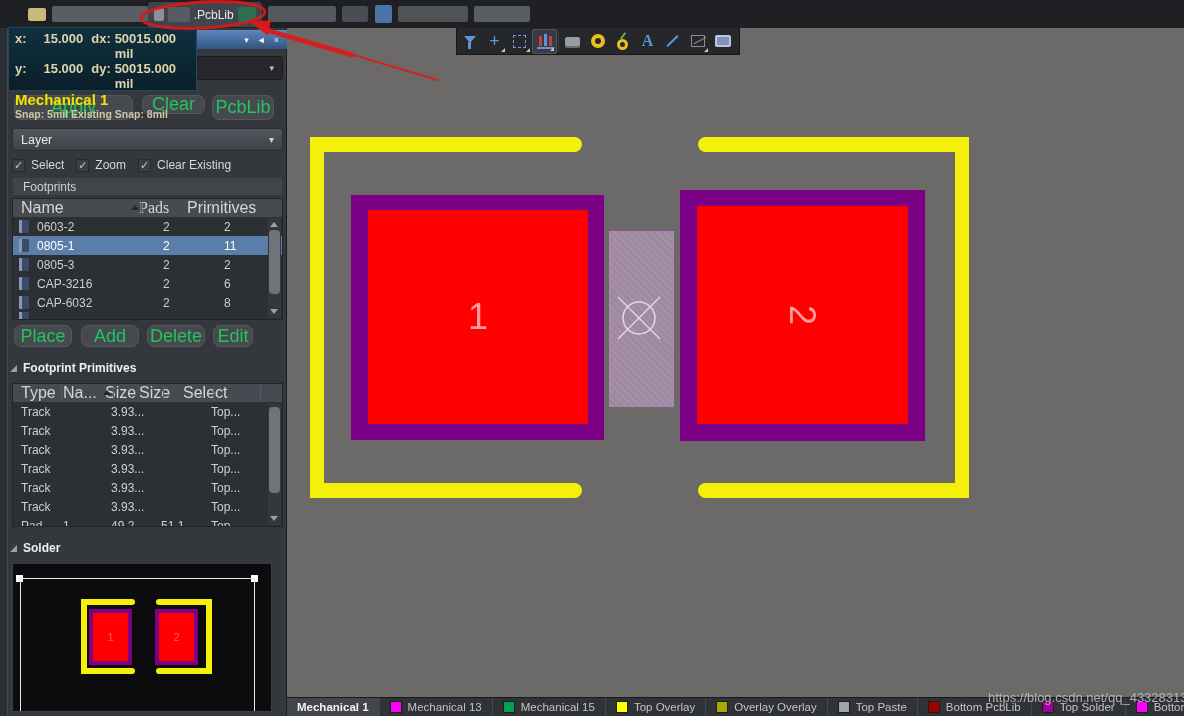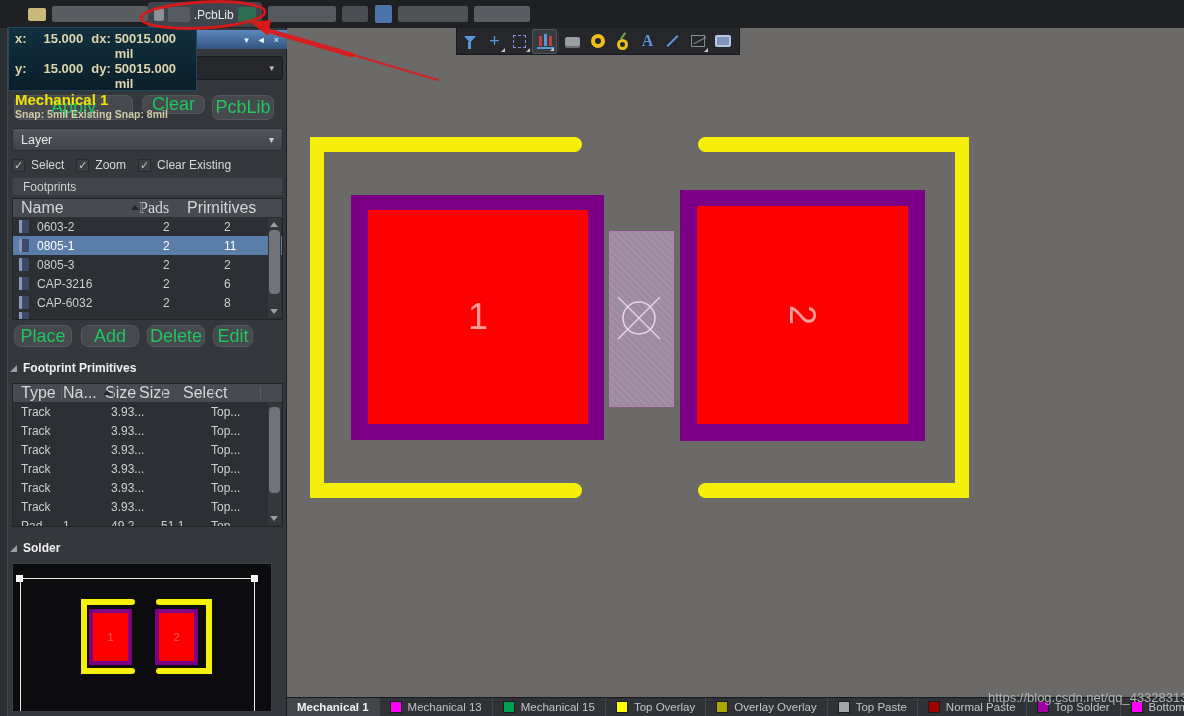--- a/index.html
+++ b/index.html
@@ -469,21 +469,21 @@
     <div class="layer-tab">
       <span class="layer-chip" style="background-color: rgb(168, 168, 0);"></span>
       <span>Overlay Overlay</span>
     </div>
     <div class="layer-tab">
       <span class="layer-chip" style="background-color: rgb(160, 164, 168);"></span>
       <span>Top Paste</span>
     </div>
     <div class="layer-tab">
       <span class="layer-chip" style="background-color: rgb(160, 0, 0);"></span>
-      <span>Normal Paste</span>
+      <span>Bottom PcbLib</span>
     </div>
     <div class="layer-tab">
       <span class="layer-chip" style="background-color: rgb(160, 0, 160);"></span>
       <span>Top Solder</span>
     </div>
     <div class="layer-tab">
       <span class="layer-chip" style="background-color: rgb(255, 0, 255);"></span>
       <span>Bottom Solder</span>
     </div>
 

